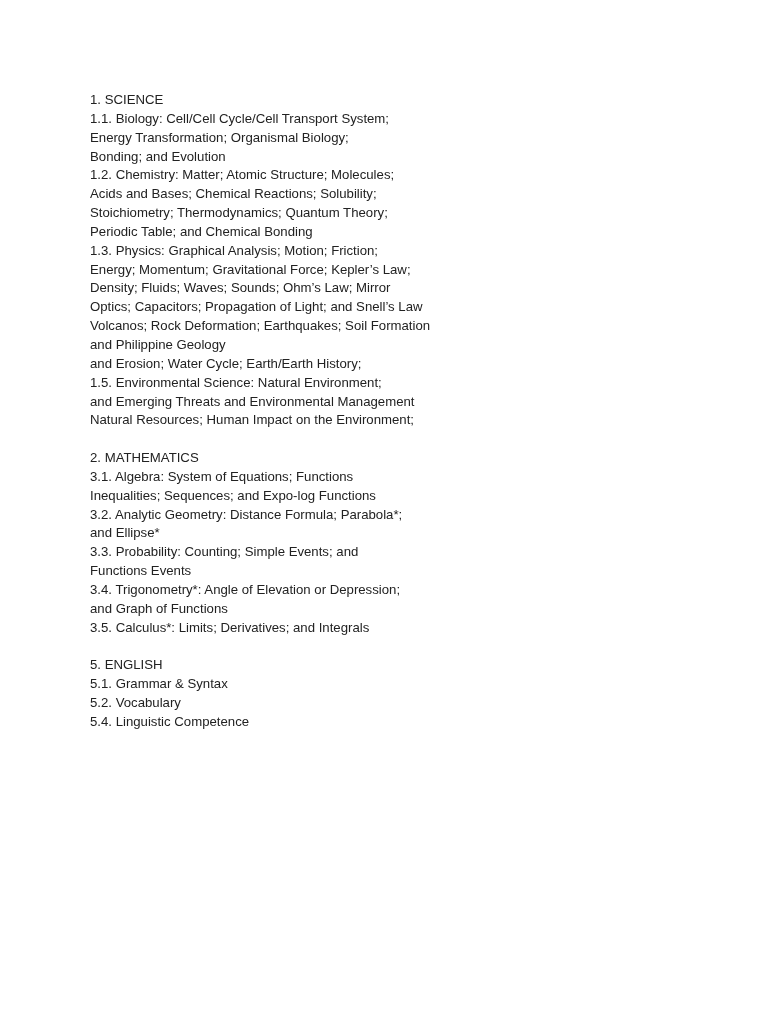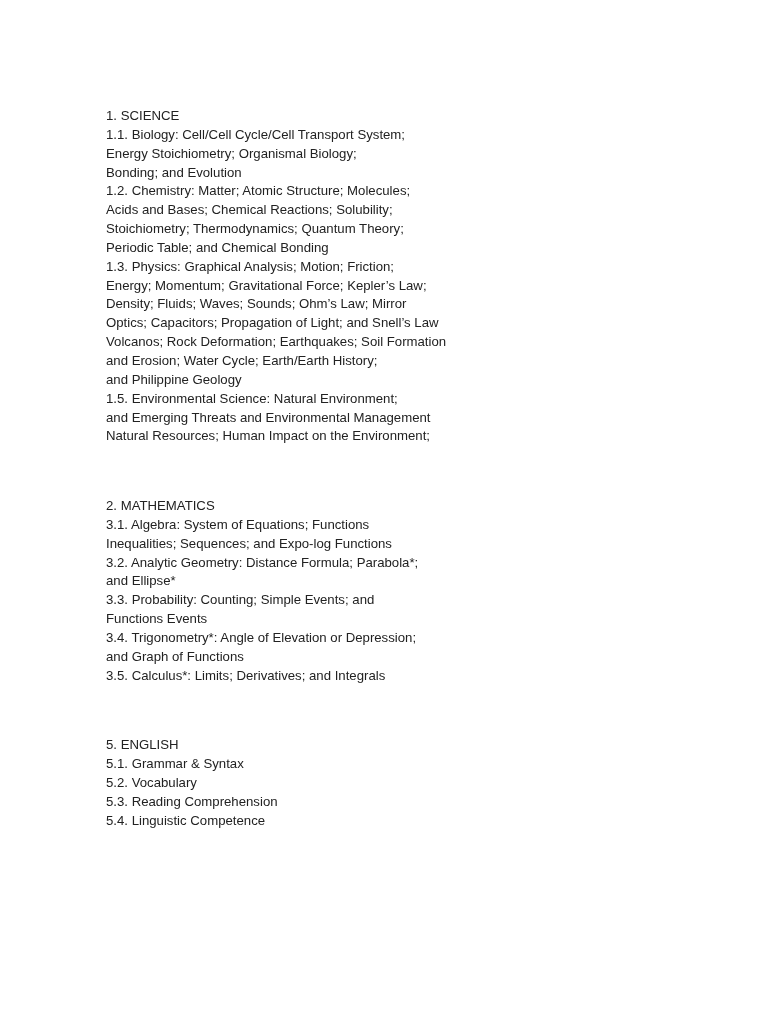--- a/index.html
+++ b/index.html
@@ -8,44 +8,44 @@
       position: absolute;
       left: 90px;
       top: 91px;
       width: 600px;
       font-family: "Liberation Sans", sans-serif;
       font-size: 13.2px;
       line-height: 18.85px;
       color: #222222;
     }
     .line { white-space: nowrap; height: 18.85px; }
-    .section { margin: 16px; }
+    .section { margin: 0; }
     .gap { height: 18.85px; }
   </style>
 </head>
 <body>
 
 <div class="page">
 
   <div class="section">
     <div class="line">1. SCIENCE</div>
     <div class="line">1.1. Biology: Cell/Cell Cycle/Cell Transport System;</div>
-    <div class="line">Energy Stoichiometry; Organismal Biology;</div>
+    <div class="line">Energy Transformation; Organismal Biology;</div>
     <div class="line">Bonding; and Evolution</div>
     <div class="line">1.2. Chemistry: Matter; Atomic Structure; Molecules;</div>
     <div class="line">Acids and Bases; Chemical Reactions; Solubility;</div>
     <div class="line">Stoichiometry; Thermodynamics; Quantum Theory;</div>
     <div class="line">Periodic Table; and Chemical Bonding</div>
     <div class="line">1.3. Physics: Graphical Analysis; Motion; Friction;</div>
     <div class="line">Energy; Momentum; Gravitational Force; Kepler’s Law;</div>
     <div class="line">Density; Fluids; Waves; Sounds; Ohm’s Law; Mirror</div>
     <div class="line">Optics; Capacitors; Propagation of Light; and Snell’s Law</div>
     <div class="line">Volcanos; Rock Deformation; Earthquakes; Soil Formation</div>
+    <div class="line">and Philippine Geology</div>
     <div class="line">and Erosion; Water Cycle; Earth/Earth History;</div>
-    <div class="line">and Philippine Geology</div>
     <div class="line">1.5. Environmental Science: Natural Environment;</div>
     <div class="line">and Emerging Threats and Environmental Management</div>
     <div class="line">Natural Resources; Human Impact on the Environment;</div>
   </div>
 
   <div class="gap"></div>
 
   <div class="section">
     <div class="line">2. MATHEMATICS</div>
     <div class="line">3.1. Algebra: System of Equations; Functions</div>
@@ -58,17 +58,16 @@
     <div class="line">and Graph of Functions</div>
     <div class="line">3.5. Calculus*: Limits; Derivatives; and Integrals</div>
   </div>
 
   <div class="gap"></div>
 
   <div class="section">
     <div class="line">5. ENGLISH</div>
     <div class="line">5.1. Grammar &amp; Syntax</div>
     <div class="line">5.2. Vocabulary</div>
-    <div class="line">5.3. Reading Comprehension</div>
     <div class="line">5.4. Linguistic Competence</div>
   </div>
 
 </div>
 
 </body></html>

